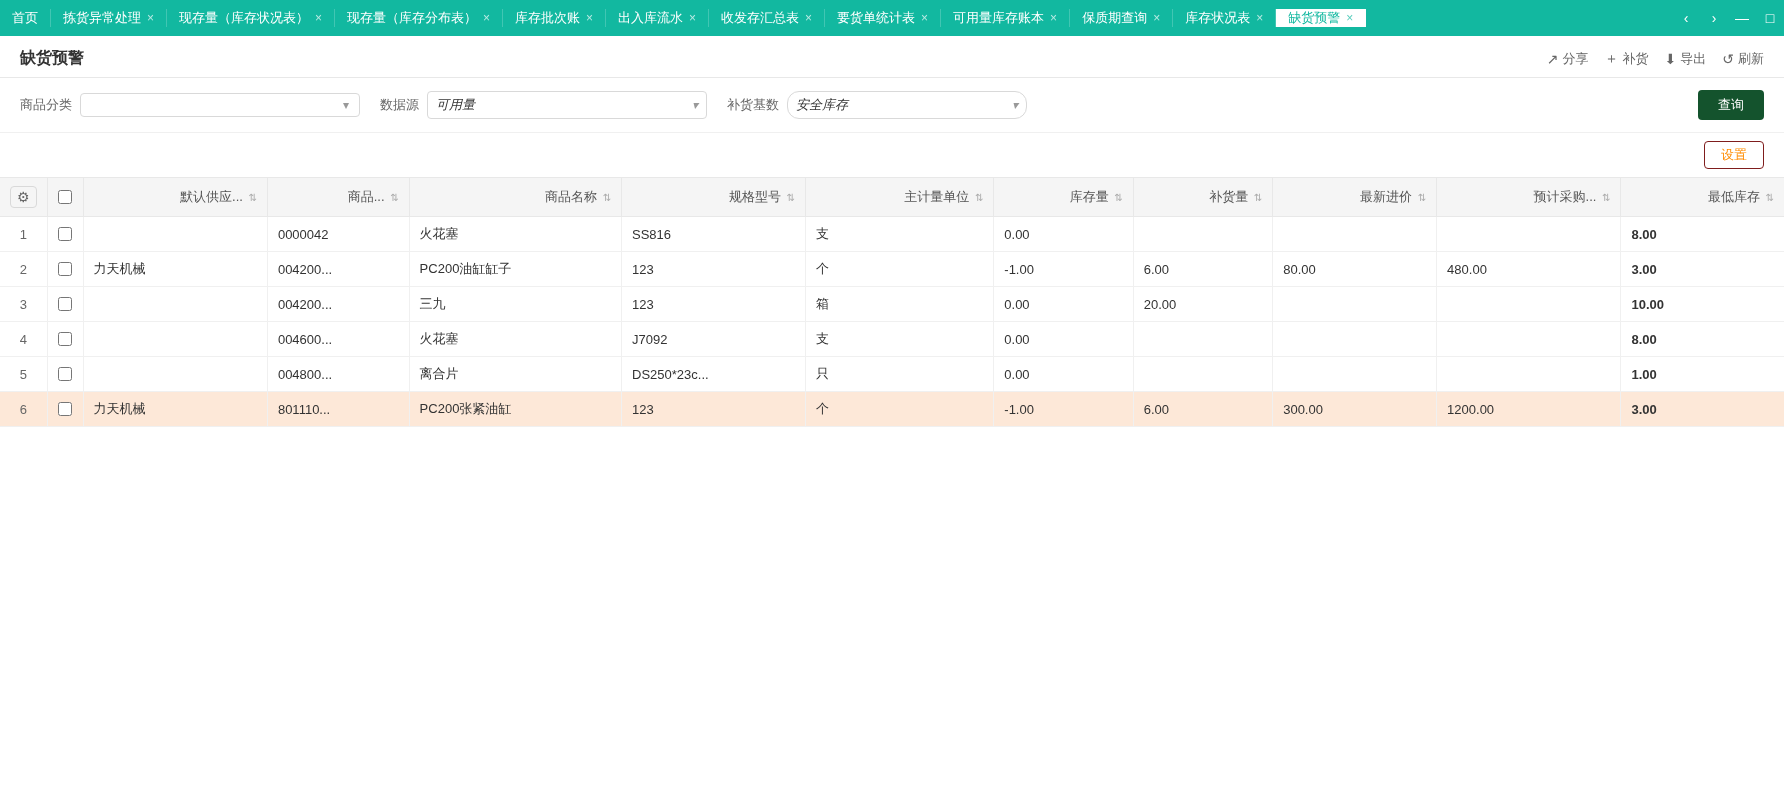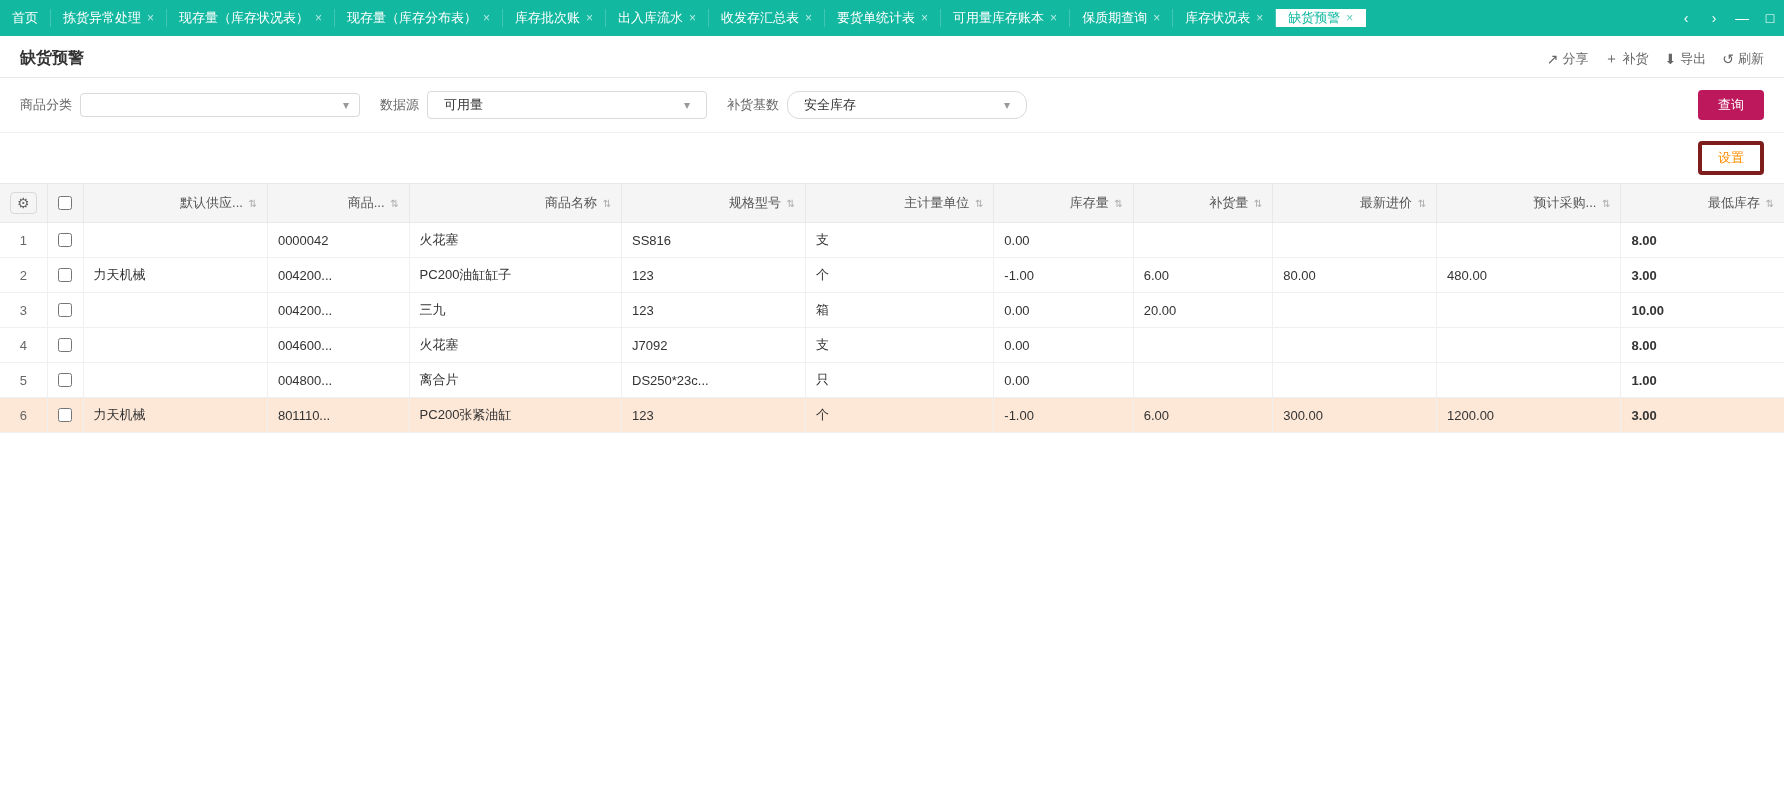--- a/index.html
+++ b/index.html
@@ -115,54 +115,55 @@
     .filter-select-arrow {
       color: #999;
       font-size: 12px;
       margin-left: 8px;
     }
     .filter-value-display {
       display: flex;
       align-items: center;
       border: 1px solid #d9d9d9;
       border-radius: 4px;
-      padding: 4px 16px;
+      padding: 4px 8px;
       min-width: 200px;
       cursor: pointer;
       background: #fff;
+      font-style: italic;
     }
     .filter-value-text {
       flex: 1;
       color: #333;
       font-size: 13px;
     }
 
     .filter-spacer { flex: 1; }
 
     .btn-query {
-      background: #be185d;
+      background: #14532d;
       color: #fff;
       border: none;
       border-radius: 4px;
       padding: 6px 20px;
       cursor: pointer;
       font-size: 13px;
     }
 
     .filter-row-2 {
       display: flex;
       align-items: center;
       padding: 8px 20px;
       justify-content: flex-end;
       gap: 10px;
     }
     .btn-settings {
       background: #fff;
       color: #ff8c00;
-      border: 4px solid #7f1d1d;
+      border: 1px solid #7f1d1d;
       border-radius: 4px;
       padding: 4px 16px;
       cursor: pointer;
       font-size: 13px;
     }
 
     
     .table-wrapper {
       padding: 0 0px;
       overflow-x: auto;

